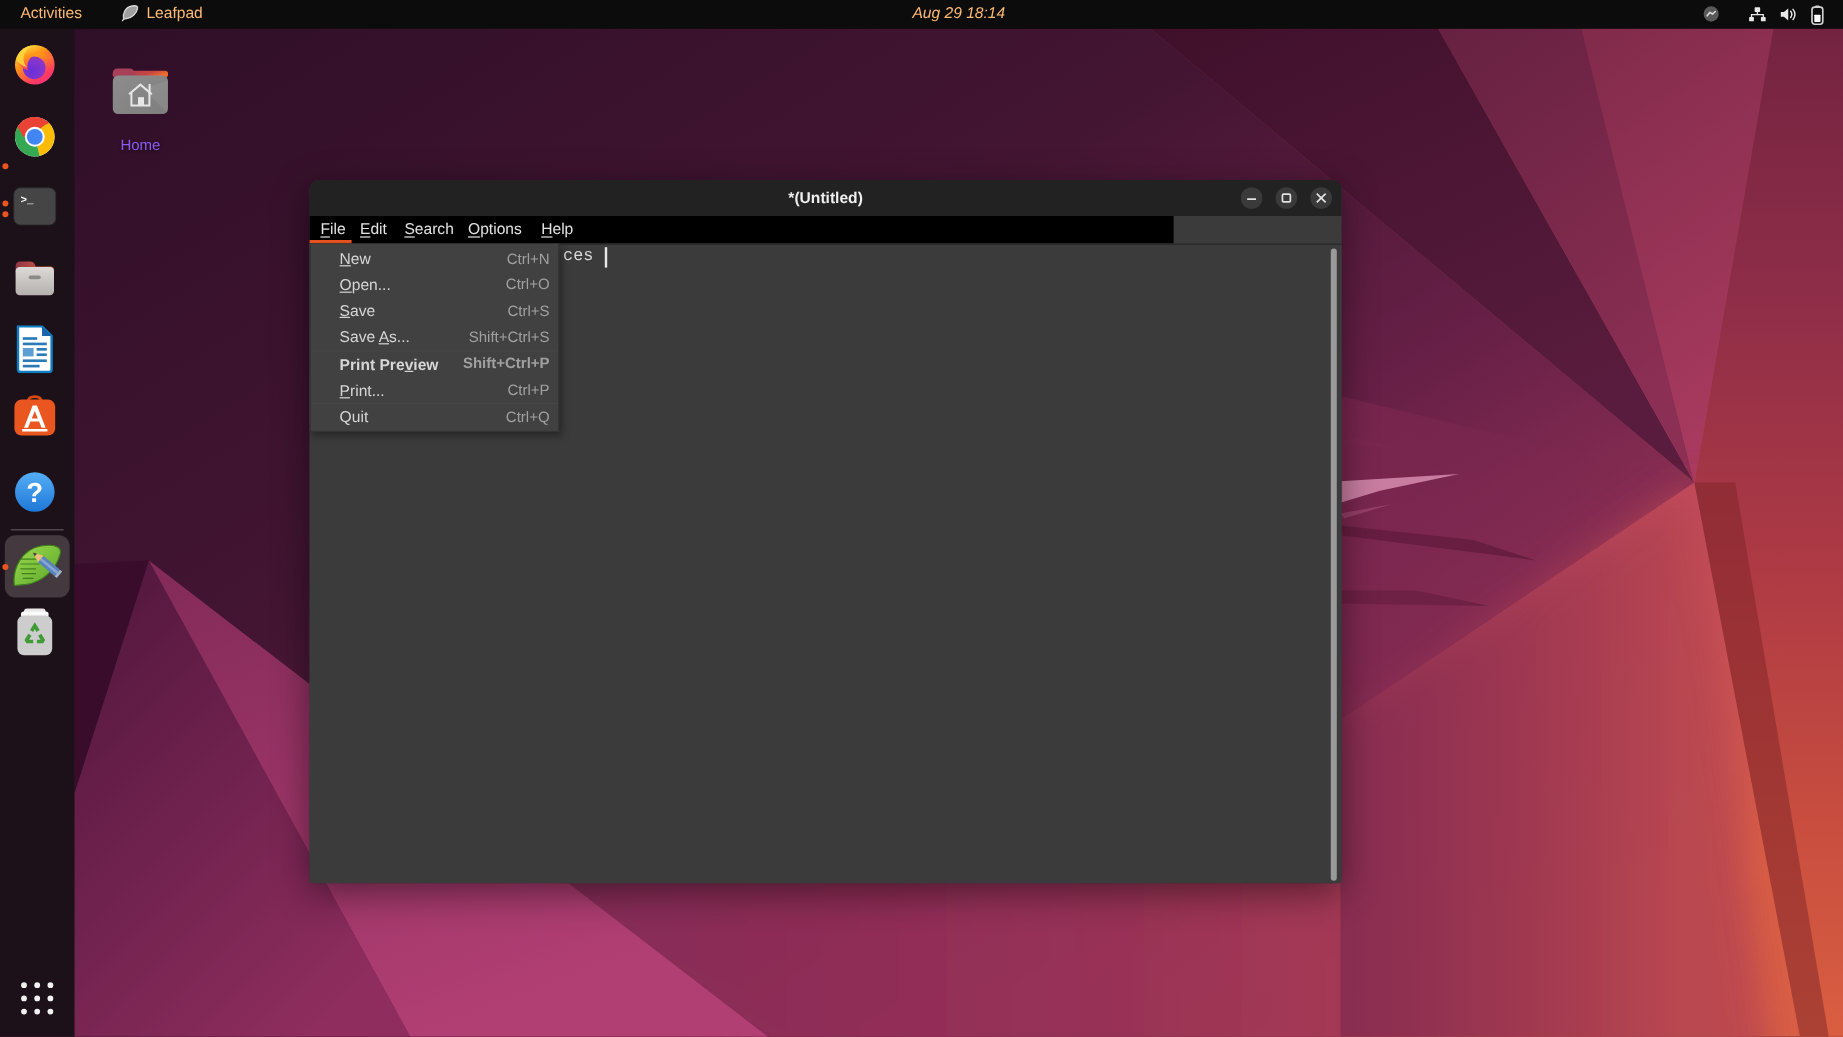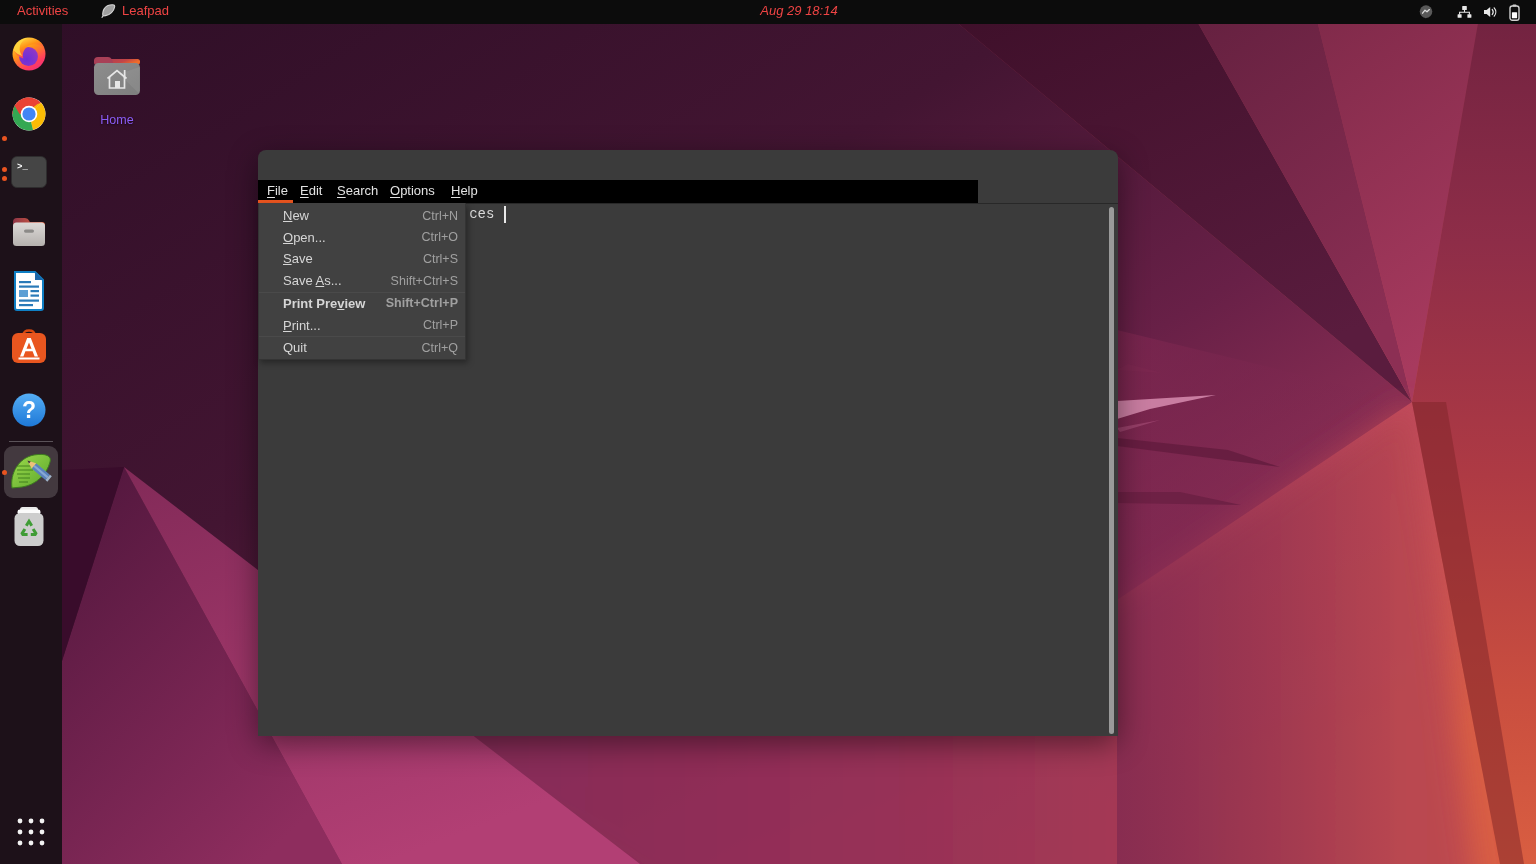--- a/index.html
+++ b/index.html
@@ -1,20 +1,20 @@
 <!DOCTYPE html>
 <html><head>
 <meta charset="utf-8">
 <style>
   * { margin:0; padding:0; box-sizing:border-box; }
   html,body { width:1536px; height:864px; overflow:hidden; background:#000; }
   body { font-family:"Liberation Sans", sans-serif; position:relative; }
   #wall { position:absolute; left:0; top:0; width:1536px; height:864px; }
   
-  #topbar { position:absolute; left:0; top:0; width:1536px; height:24px; background:#0c0c0c; color:#ef4444; font-size:13px; z-index:50; }
+  #topbar { position:absolute; left:0; top:0; width:1536px; height:24px; background:#0c0c0c; color:#fdba74; font-size:13px; z-index:50; }
   #activities { position:absolute; left:17px; top:3px; }
   #appname { position:absolute; left:101px; top:3px; display:flex; align-items:center; gap:6px; }
   #clock { position:absolute; left:760px; top:3px; width:78px; text-align:center;font-style:italic; }
   #tray { position:absolute; left:0; top:0; width:1536px; height:24px; }
   #tray svg { position:absolute; }
   
   #dock { position:absolute; left:0; top:24px; width:62px; height:840px; background:#1d1119; z-index:40; }
   .dicon { position:absolute; left:11px; width:36px; height:36px; }
   .ddot { position:absolute; left:2px; width:5px; height:5px; border-radius:50%; background:#e95420; }
   
@@ -334,20 +334,32 @@
       <path d="M16.5 25.5 L26 17.5 L35.5 25.5"></path>
       <path d="M18.5 24 V35 H33.5 V24"></path>
     </g>
     <rect x="32.8" y="17" width="1.7" height="8" fill="#e6e6e6"></rect>
     <rect x="24" y="28" width="5" height="7" fill="#e6e6e6"></rect>
   </svg>
   <div class="lbl">Home</div>
 </div>
 
 <div id="win">
+  <div id="titlebar">
+    <div id="title">*(Untitled)</div>
+    <div class="wbtn" style="left:776px;"><svg width="18" height="18">
+          <path d="M5.3 10 H12.7" stroke="#e3e3e3" stroke-width="1.5"></path>
+        </svg></div>
+    <div class="wbtn" style="left:805px;"><svg width="18" height="18">
+          <rect x="5.7" y="5.7" width="6.6" height="6.6" rx="1" fill="none" stroke="#e3e3e3" stroke-width="1.4"></rect>
+        </svg></div>
+    <div class="wbtn" style="left:834px;"><svg width="18" height="18">
+          <path d="M5.3 5.3 L12.7 12.7 M12.7 5.3 L5.3 12.7" stroke="#e3e3e3" stroke-width="1.4"></path>
+        </svg></div>
+  </div>
   <div id="menubar">
     <span class="mitem" style="left:9px;"><u>F</u>ile</span>
     <span class="mitem" style="left:42px;"><u>E</u>dit</span>
     <span class="mitem" style="left:79px;"><u>S</u>earch</span>
     <span class="mitem" style="left:132px;"><u>O</u>ptions</span>
     <span class="mitem" style="left:193px;"><u>H</u>elp</span>
     <div id="fileul"></div>
   </div>
   <div id="textarea">
     <span id="doc">es.ces</span>

